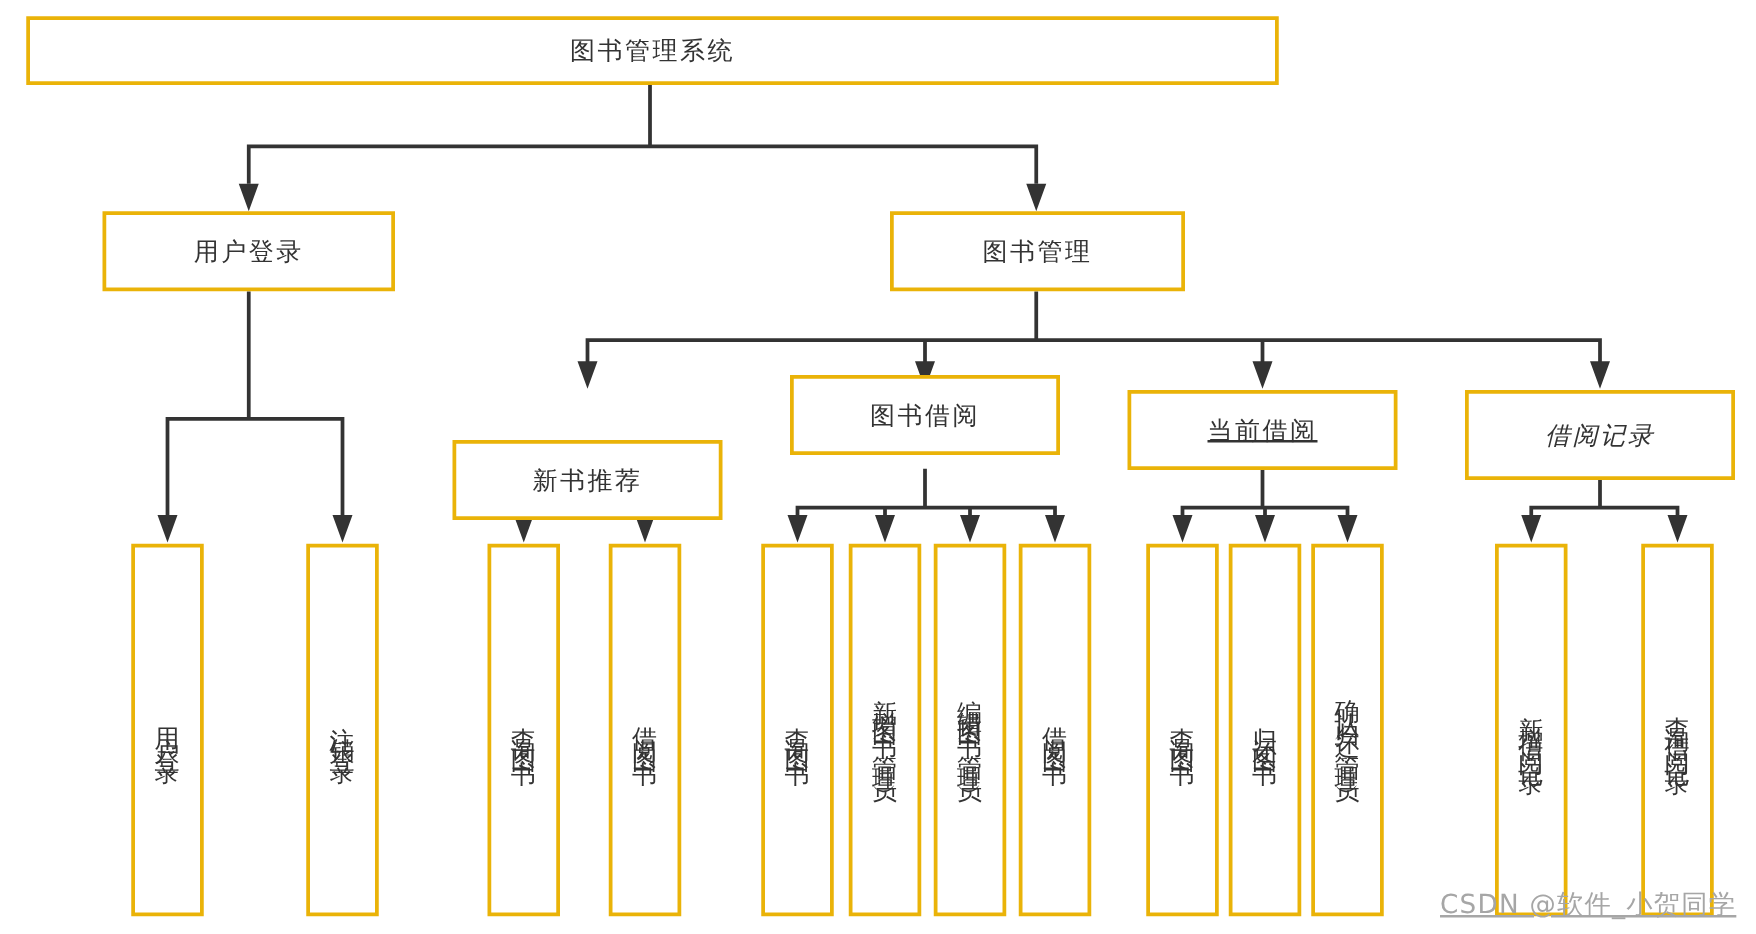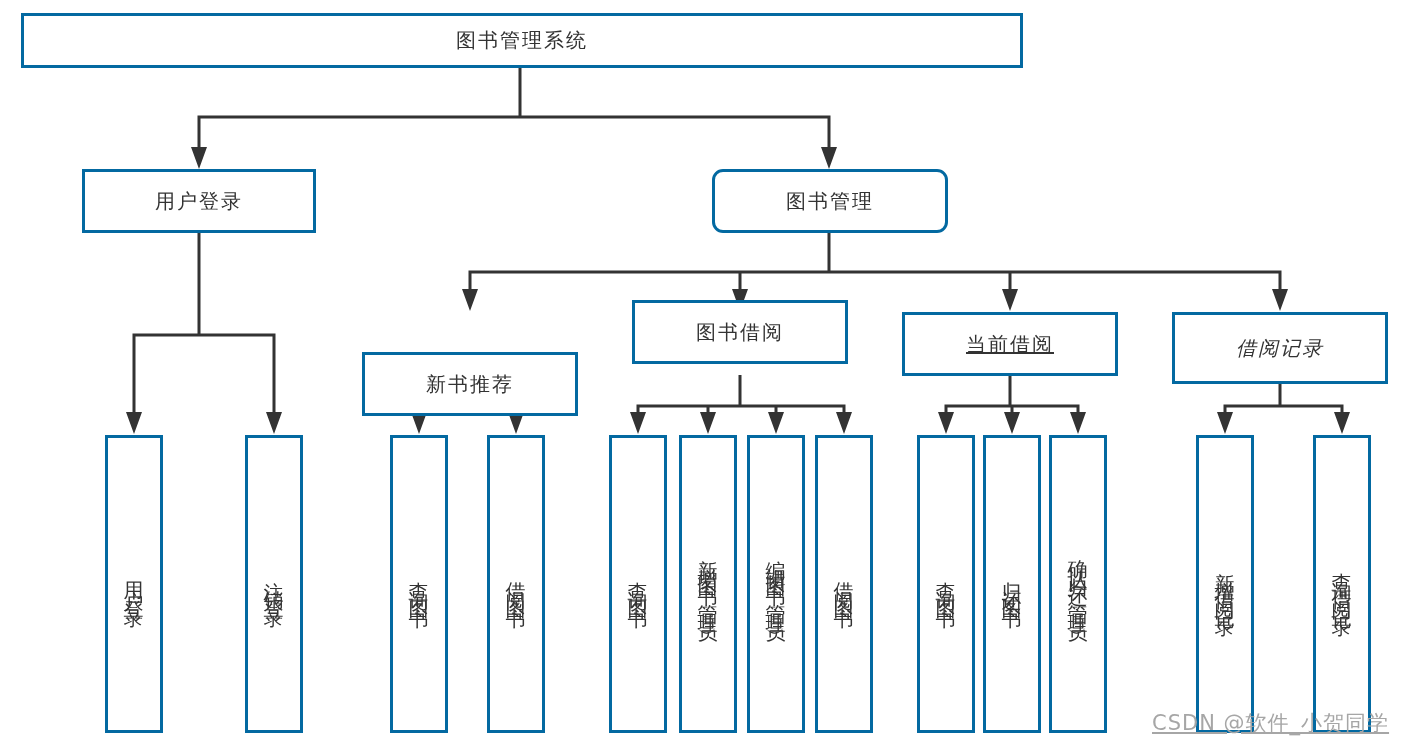--- a/index.html
+++ b/index.html
@@ -9,21 +9,21 @@
     height: 747px;
     background: #ffffff;
     font-family: "DejaVu Sans", sans-serif;
     color: #333333;
     overflow: hidden;
   }
   svg.connectors { position: absolute; left: 0; top: 0; }
   .box {
     position: absolute;
     box-sizing: border-box;
-    border: 3px solid #0369a1;
+    border: 3px solid #eab308;
     background: #ffffff;
     display: flex;
     align-items: center;
     justify-content: center;
     font-size: 20px;
     letter-spacing: 2px;
   }
   .vbox span {
     writing-mode: vertical-rl;
     text-orientation: mixed;
@@ -108,21 +108,21 @@
       M1334 412 H1350 L1342 434 Z"></path>
   </svg>
 
   <div class="box hbox" style="left:21px; top:13px; width:1002px; height:55px;">
     <span>图书管理系统</span>
   </div>
 
   <div class="box hbox" style="left:82px; top:169px; width:234px; height:64px;">
     <span>用户登录</span>
   </div>
-  <div class="box hbox" style="left:712px; top:169px; width:236px; height:64px;border-radius:11px;">
+  <div class="box hbox" style="left:712px; top:169px; width:236px; height:64px;">
     <span>图书管理</span>
   </div>
 
   <div class="box hbox" style="left:362px; top:312px; width:216px; height:64px;margin-top:40px;">
     <span>新书推荐</span>
   </div>
   <div class="box hbox" style="left:632px; top:300px; width:216px; height:64px;font-family:Liberation Mono, monospace;">
     <span>图书借阅</span>
   </div>
   <div class="box hbox" style="left:902px; top:312px; width:216px; height:64px;text-decoration:underline;">

